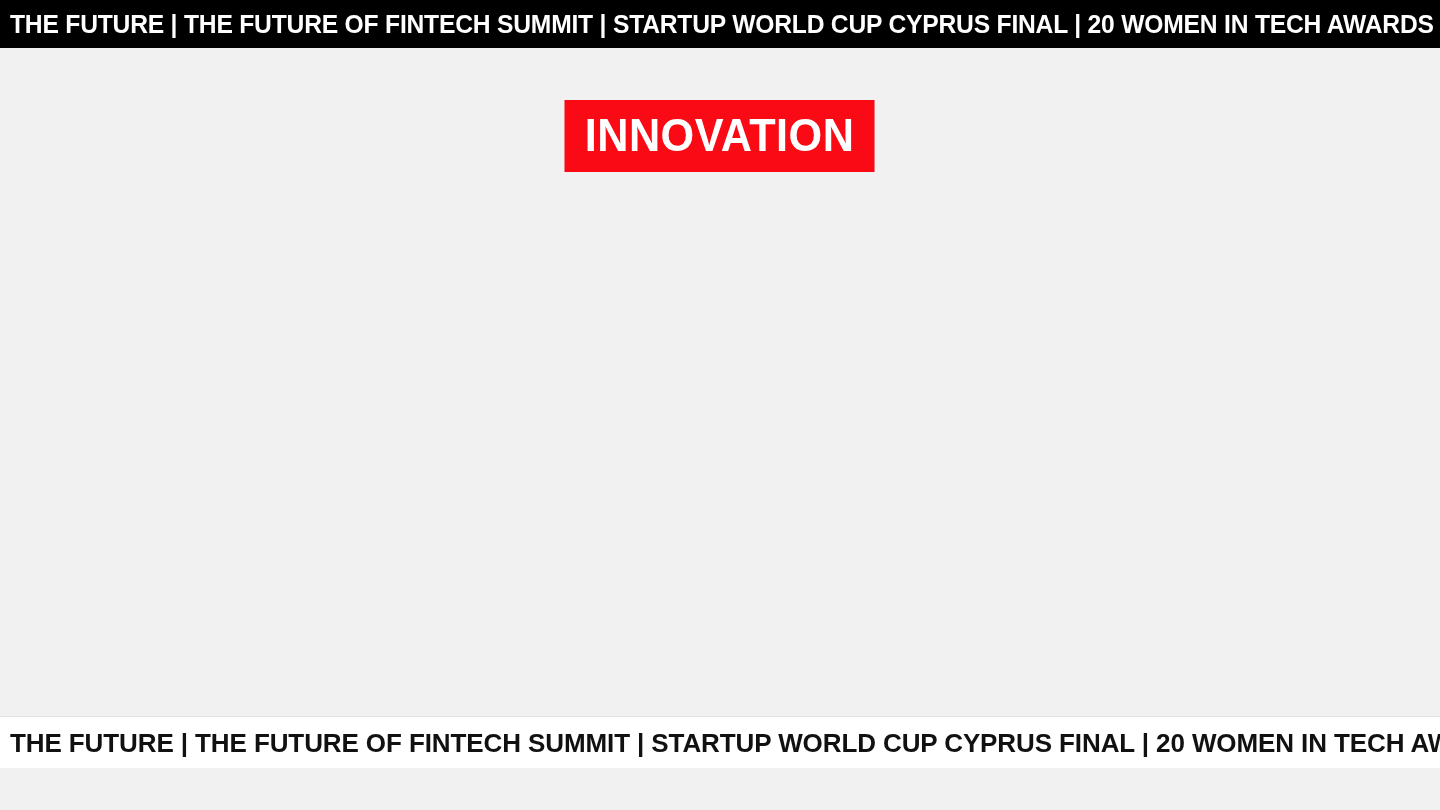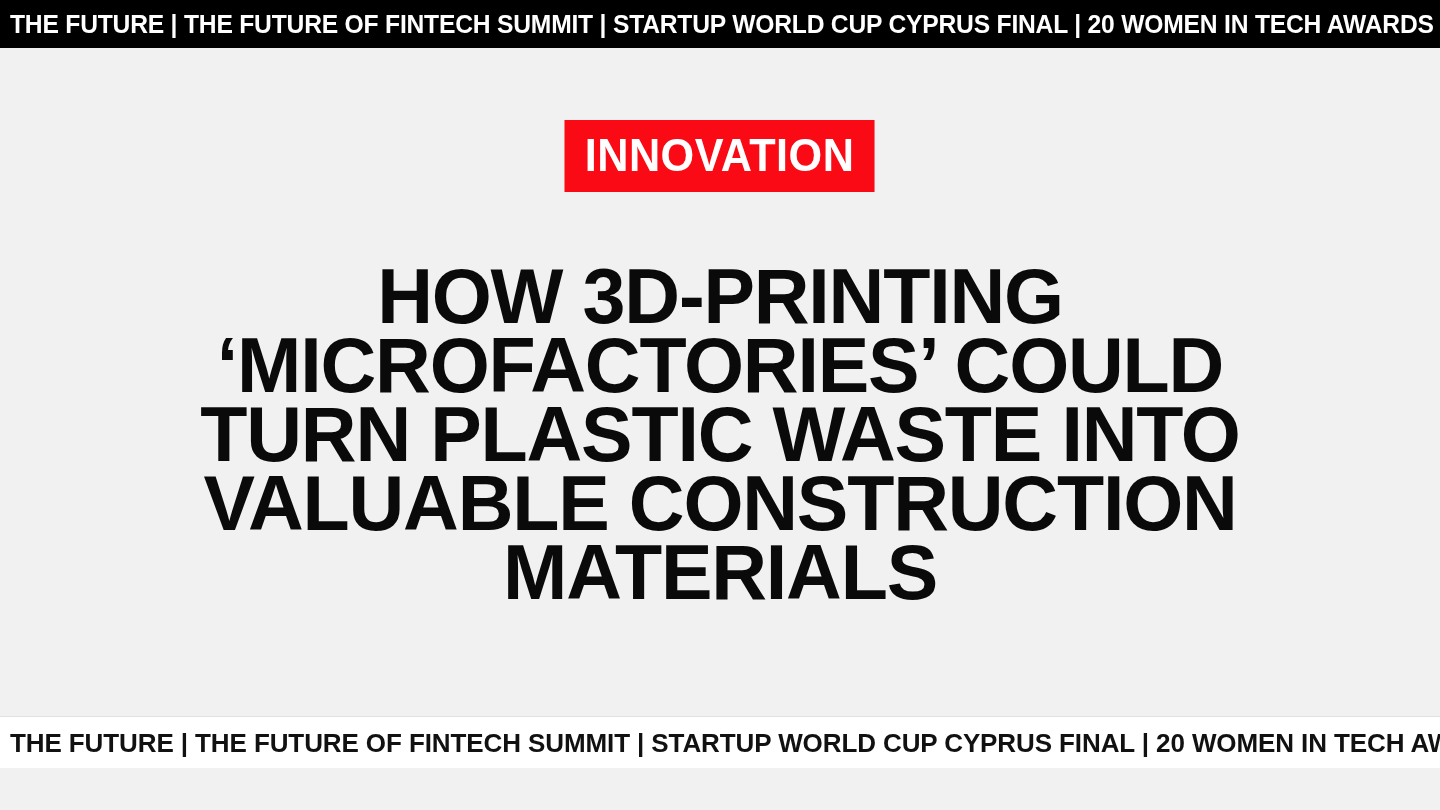--- a/index.html
+++ b/index.html
@@ -55,21 +55,21 @@
     position: relative;
     background: #f1f1f1;
     display: flex;
     flex-direction: column;
     align-items: center;
     overflow: hidden;
   }
 
   
   .badge-wrap {
-    margin-top: 72px;
+    margin-top: 52px;
     display: flex;
     justify-content: center;
     width: 100%;
   }
 
   .category-badge {
     background: #fa0a14;
     color: #ffffff;
     display: inline-flex;
     align-items: center;
@@ -135,27 +135,20 @@
   <div class="ticker-top">
     <span class="ticker-top-text">THE FUTURE | THE FUTURE OF FINTECH SUMMIT | STARTUP WORLD CUP CYPRUS FINAL | 20 WOMEN IN TECH AWARDS</span>
   </div>
 
   <div class="main">
 
     <div class="badge-wrap">
       <span class="category-badge">INNOVATION</span>
     </div>
 
-    <h1 class="headline">
-      <span class="headline-line">HOW 3D-PRINTING</span>
-      <span class="headline-line">‘MICROFACTORIES’ COULD</span>
-      <span class="headline-line">TURN PLASTIC WASTE INTO</span>
-      <span class="headline-line">VALUABLE CONSTRUCTION</span>
-      <span class="headline-line">MATERIALS</span>
-    </h1>
 
   </div>
 
   <div class="ticker-bottom">
     <span class="ticker-bottom-text">THE FUTURE | THE FUTURE OF FINTECH SUMMIT | STARTUP WORLD CUP CYPRUS FINAL | 20 WOMEN IN TECH AWARDS</span>
   </div>
 
 </div>
 
 </body></html>

